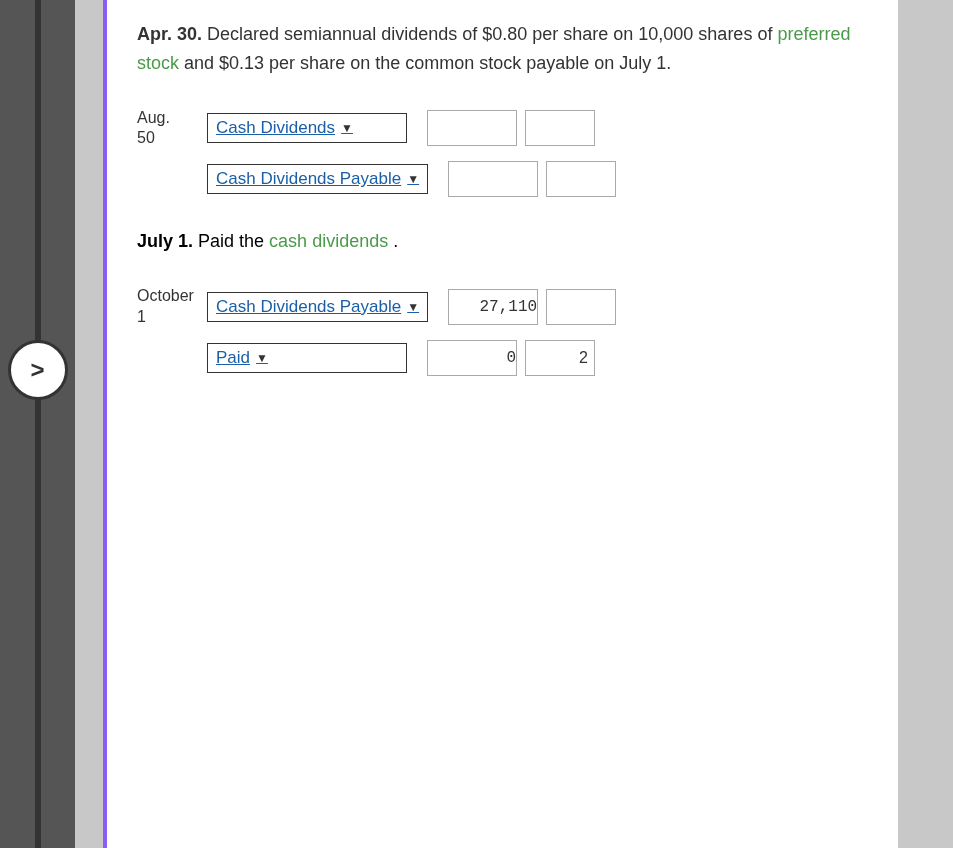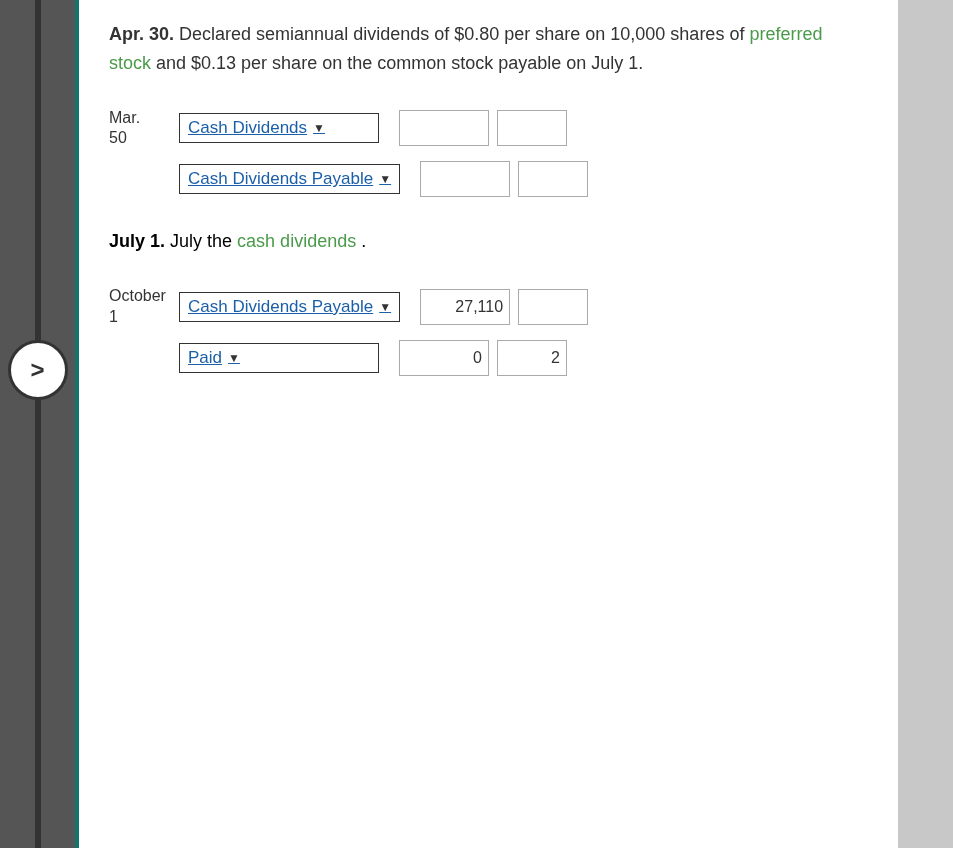--- a/index.html
+++ b/index.html
@@ -58,21 +58,22 @@
       z-index: 10;
       font-size: 24px;
       font-weight: bold;
       color: #333;
     }
 
     .main-content {
       flex: 1;
       background: white;
       padding: 20px 40px 40px 30px;
-      border-left: 4px solid #0f766e;
+      border-left: 4px solid #8b5cf6;
+      margin-left: 28px;
     }
 
     .description-block {
       line-height: 1.6;
       margin-bottom: 30px;
     }
 
     .description-block p {
       font-size: 18px;
       color: #333;
@@ -126,23 +127,23 @@
       font-size: 12px;
       color: #333;
     }
 
     .input-box {
       width: 90px;
       height: 36px;
       border: 1px solid #aaa;
       margin-left: 20px;
       text-align: right;
-      padding-right: 6px;
       font-size: 16px;
       color: #333;
+      font-family: Liberation Mono, monospace;
     }
 
     .input-box-small {
       width: 70px;
       height: 36px;
       border: 1px solid #aaa;
       margin-left: 8px;
       text-align: right;
       padding-right: 6px;
       font-size: 16px;
@@ -178,21 +179,21 @@
     <div class="description-block">
       <p>
         <span class="bold-date">Apr. 30.</span><span> Declared semiannual dividends of $0.80 per share on 10,000 shares of </span><span class="green-text">preferred stock</span><span> and $0.13 per share on the common stock payable on July 1.</span>
       </p>
     </div>
 
     <div class="entry-section">
 
       <div class="entry-row">
         <div class="date-label">
-          <span>Mar.</span><br>
+          <span>Aug.</span><br>
           <span>50</span>
         </div>
         <div class="account-dropdown">
           <span>Cash Dividends</span>
           <span class="dropdown-arrow">▼</span>
         </div>
         <input type="text" class="input-box" value="" style="">
         <input type="text" class="input-box-small" value="" style="">
       </div>
 
@@ -201,21 +202,21 @@
           <span>Cash Dividends Payable</span>
           <span class="dropdown-arrow">▼</span>
         </div>
         <input type="text" class="input-box" value="" style="">
         <input type="text" class="input-box-small" value="" style="">
       </div>
     </div>
 
     <div class="july-description">
       <span class="bold-date">July 1.</span>
-      <span> July the </span>
+      <span> Paid the </span>
       <span class="green-text">cash dividends</span>
       <span>.</span>
     </div>
 
     <div class="entry-section">
 
       <div class="entry-row">
         <div class="date-label">
           <span>October</span><br>
           <span>1</span>

